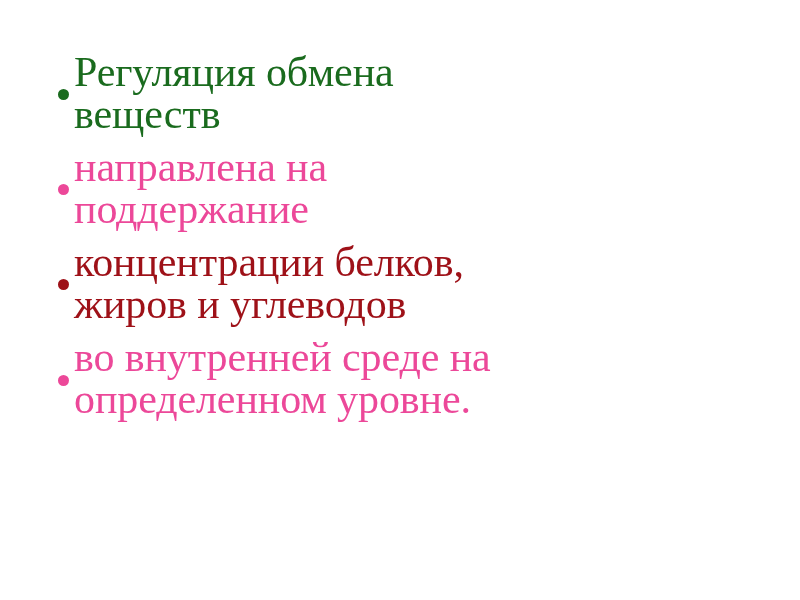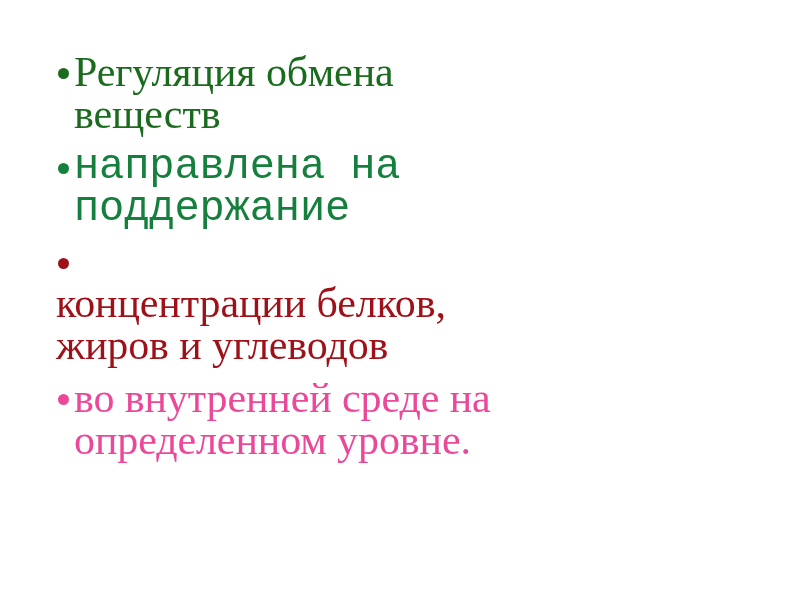--- a/index.html
+++ b/index.html
@@ -28,21 +28,21 @@
     left: 56px;
     top: 52px;
     width: 700px;
     margin: 0;
     padding: 0;
     list-style: none;
   }
 
   .bullet-item {
     display: flex;
-    align-items: flex-start;
+    align-items: center;
     margin: 0 0 12px 0;
     padding: 0;
   }
 
   .bullet-item:last-child {
     margin-bottom: 0;
   }
 
   .bullet-dot {
     flex: 0 0 auto;
@@ -77,27 +77,27 @@
 
 <div id="slide" style="background: rgb(255, 255, 255);">
   <ul id="bullet-list">
 
     <li class="bullet-item" style="color: rgb(26, 107, 30);">
       <span class="bullet-dot"></span>
       <span class="bullet-text">Регуляция обмена
 веществ</span>
     </li>
 
-    <li class="bullet-item" style="color: #15803d; font-family: Liberation Mono, monospace;">
+    <li class="bullet-item" style="color: #ec4899;">
       <span class="bullet-dot"></span>
       <span class="bullet-text">направлена на
 поддержание</span>
     </li>
 
-    <li class="bullet-item" style="color: rgb(158, 17, 24); flex-direction: column;">
+    <li class="bullet-item" style="color: rgb(158, 17, 24);">
       <span class="bullet-dot"></span>
       <span class="bullet-text">концентрации белков,
 жиров и углеводов</span>
     </li>
 
     <li class="bullet-item" style="color: #ec4899;">
       <span class="bullet-dot"></span>
       <span class="bullet-text">во внутренней среде на
 определенном уровне.</span>
     </li>

